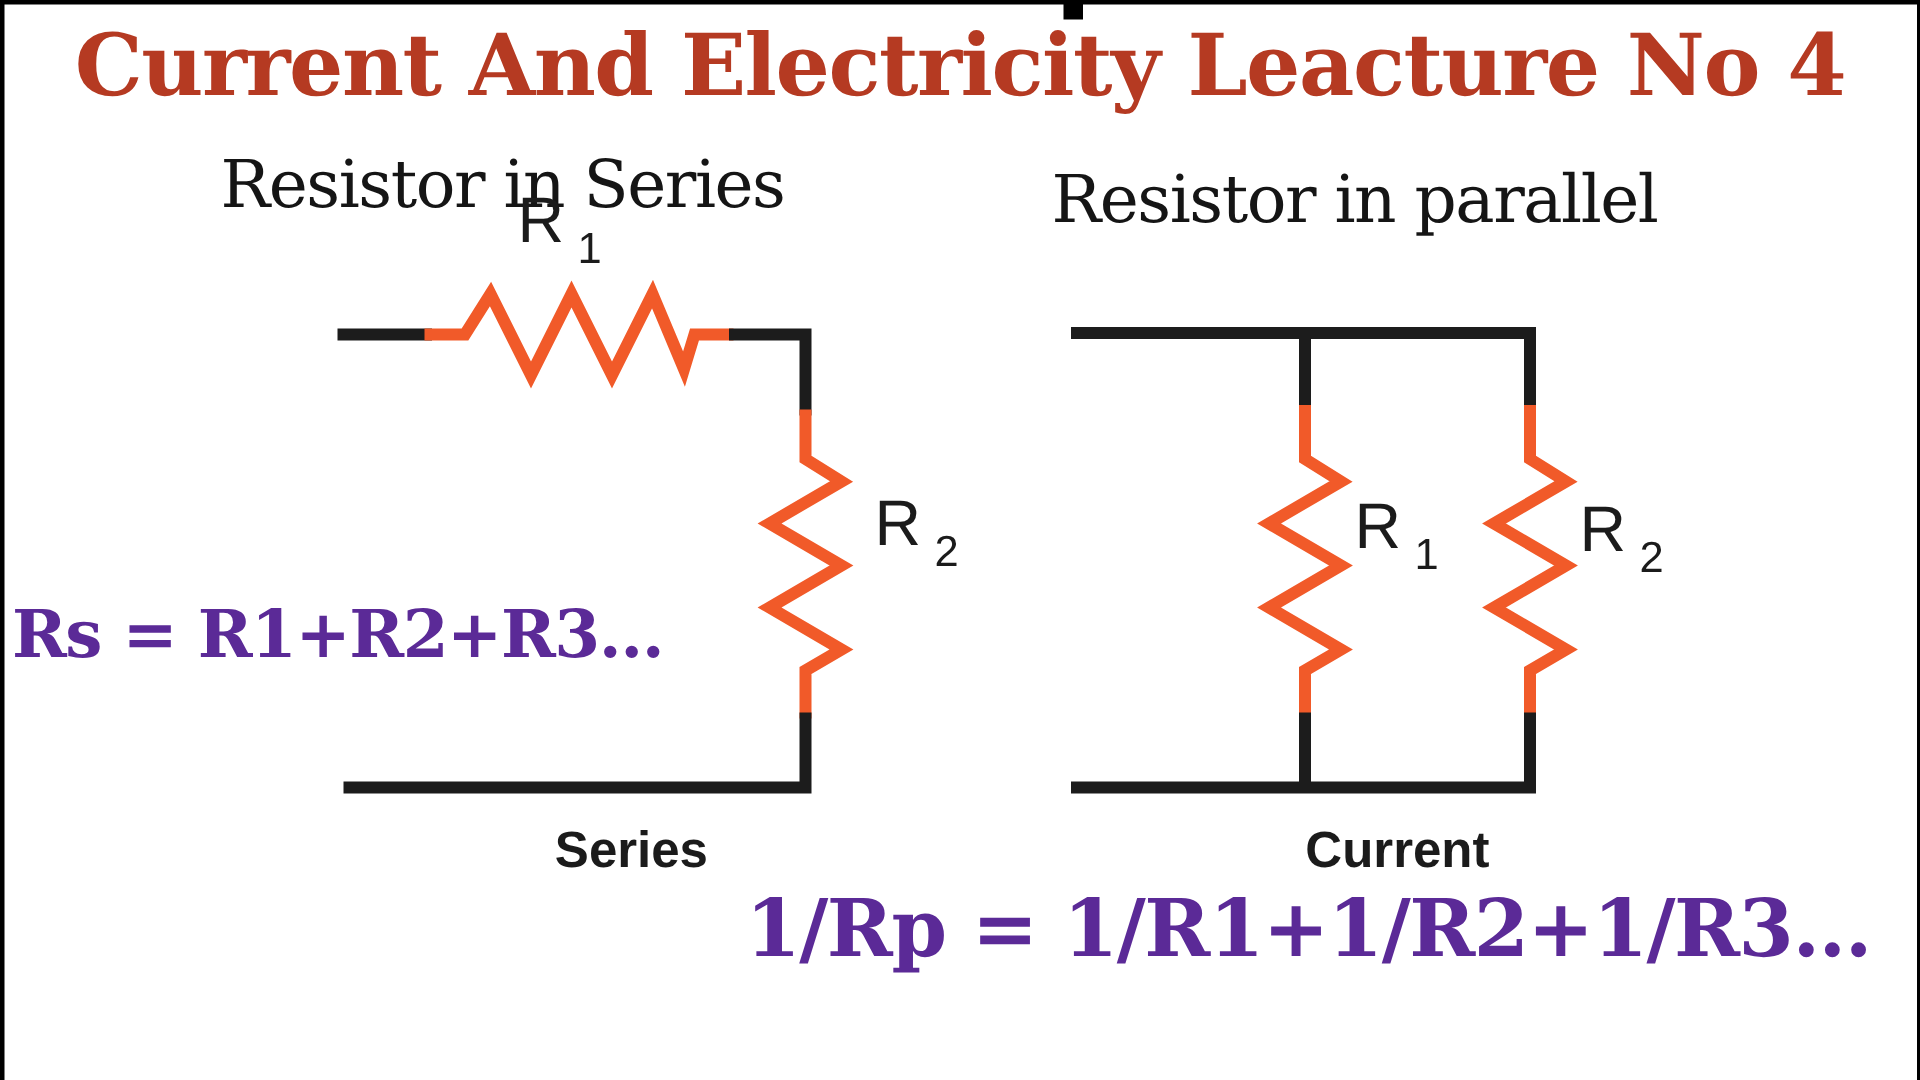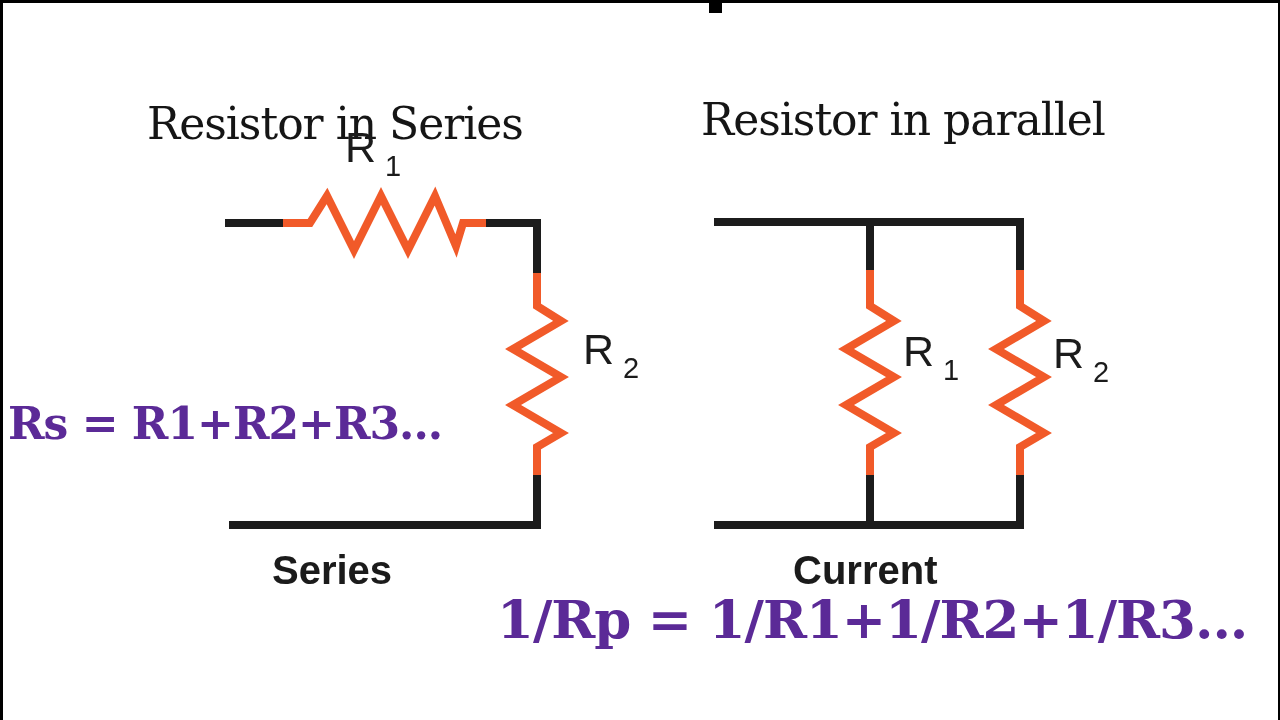--- a/index.html
+++ b/index.html
@@ -24,37 +24,37 @@
   .main-title{
     position:absolute;left:0;top:10px;width:1280px;
     text-align:center;color:var(--title-red);
     font-size:57px;font-weight:600;letter-spacing:-1px;white-space:nowrap;
   }
   .sub-heading{
     position:absolute;color:#151515;font-size:44px;font-weight:500;
     white-space:nowrap;text-align:center;letter-spacing:-1px;
   }
   .sub-heading.series{left:95px;top:98px;width:480px;}
-  .sub-heading.parallel{left:628px;top:94px;width:550px;}
+  .sub-heading.parallel{left:628px;top:108px;width:550px;}
 
   .circuit-svg{position:absolute;left:0;top:0;width:1280px;height:720px;}
 
   .rlabel{
     position:absolute;color:#1b1b1b;
     font-family:"Liberation Sans","DejaVu Sans",sans-serif;
     font-weight:normal;font-size:43px;line-height:1;white-space:nowrap;
   }
   .rlabel .sub{
     display:inline-block;font-size:29px;transform:translateY(14px);
     margin-left:9px;
   }
   .caption{
     position:absolute;color:#1b1b1b;
     font-family:"Liberation Sans","DejaVu Sans",sans-serif;
-    font-weight:bold;font-size:40px;text-align:left;width:200px;
+    font-weight:bold;font-size:34px;text-align:right;width:200px;
   }
   .caption.series{left:272px;top:548px;}
   .caption.parallel{left:793px;top:548px;}
 
   .formula{
     position:absolute;color:var(--formula-purple);
     font-size:44px;font-weight:600;white-space:nowrap;letter-spacing:-1px;
   }
   .formula.series-f{left:8px;top:398px;}
   .formula.parallel-f{left:497px;top:588px;font-size:53px;}
@@ -62,20 +62,21 @@
 </head>
 <body>
 
 <div class="stage">
 
   <div class="edge-top"></div>
   <div class="edge-left"></div>
   <div class="edge-right"></div>
   <div class="edge-mark"></div>
 
+  <h1 class="main-title">Current And Electricity Leacture No 4</h1>
 
   <div class="sub-heading series">Resistor in Series</div>
   <div class="sub-heading parallel">Resistor in parallel</div>
 
   <svg class="circuit-svg" viewBox="0 0 1280 720" fill="none" stroke-linecap="butt" stroke-linejoin="miter">
 
     <path d="M225,223 H288" stroke="#1c1c1c" stroke-width="8"></path>
 
     <polyline points="283,223 310,223 327,196 354,250 381,196 408,250 435,196 456,246 463,223 489,223" stroke="#f15a29" stroke-width="8"></polyline>
 

